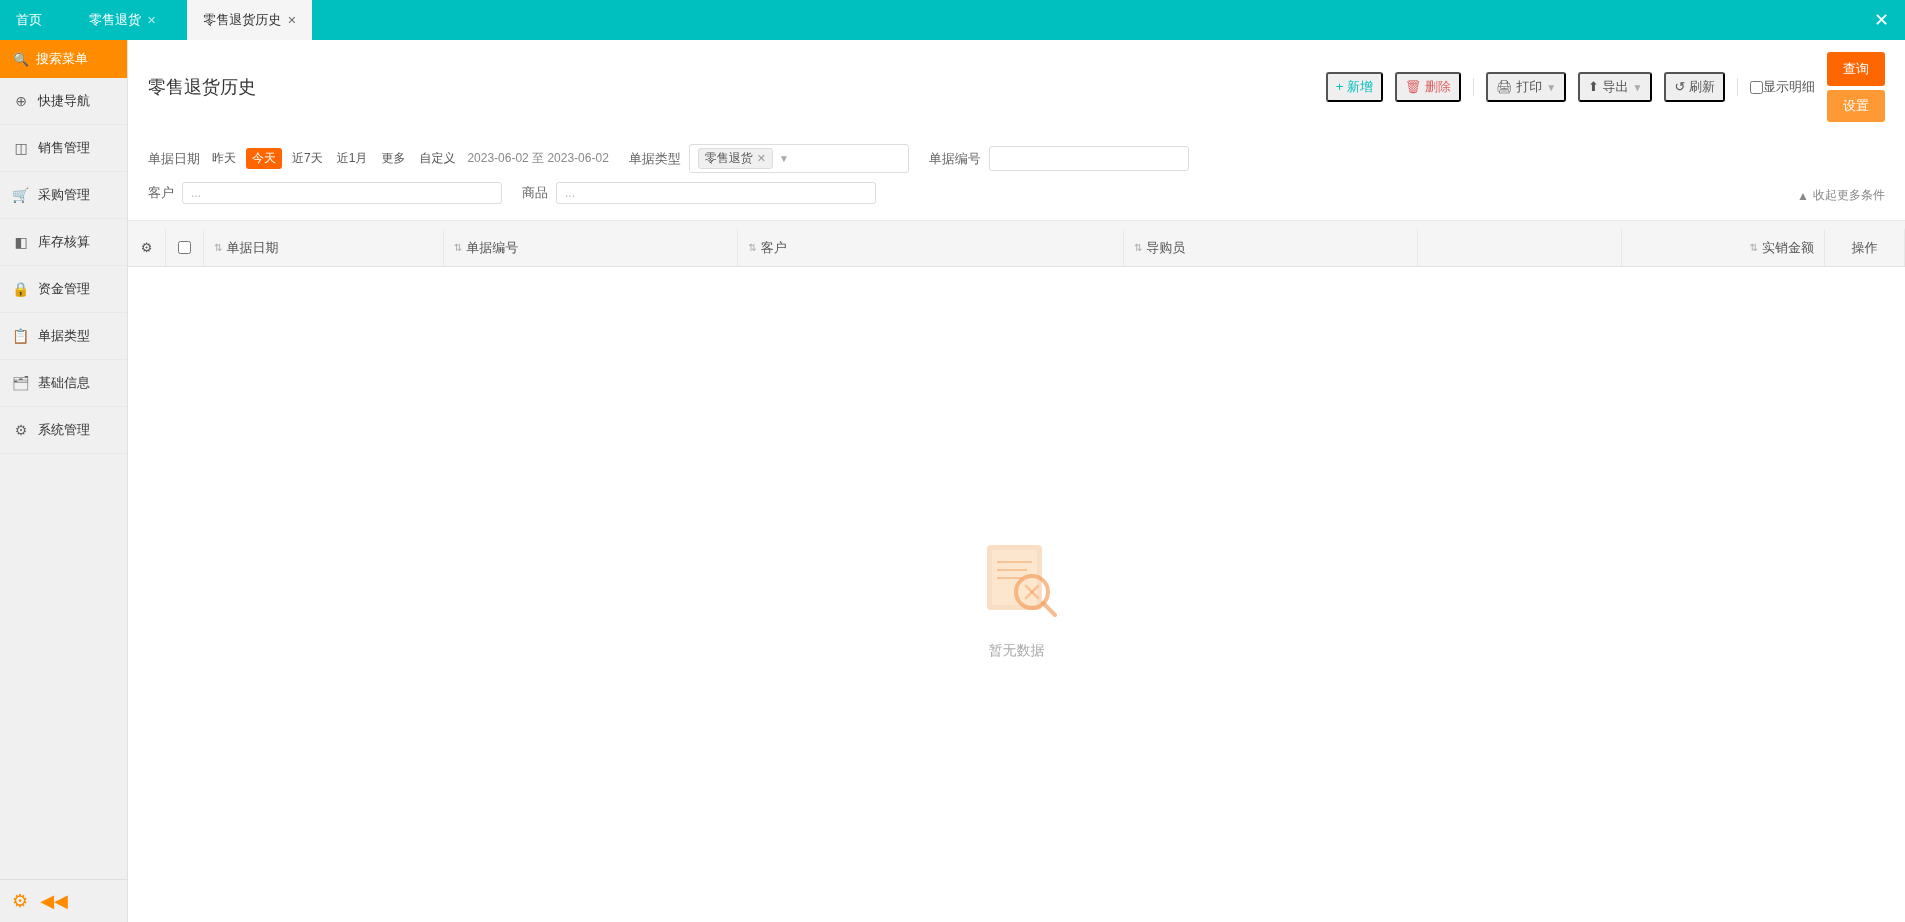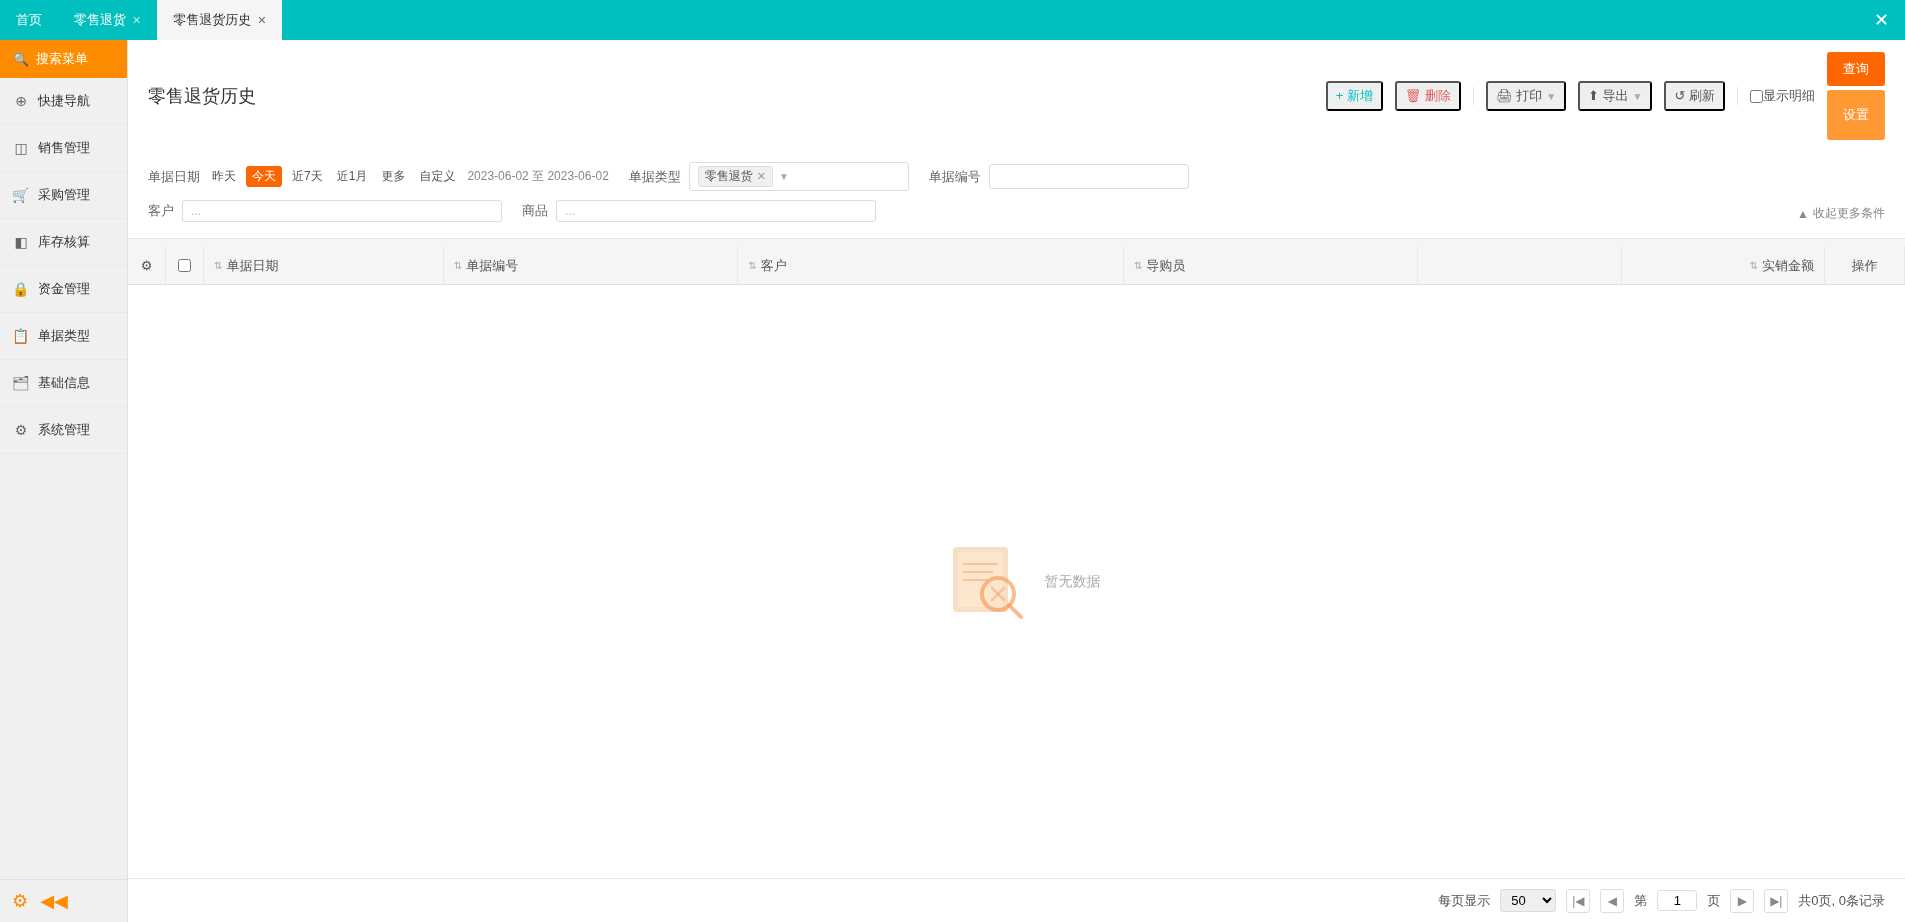--- a/index.html
+++ b/index.html
@@ -12,20 +12,21 @@
       display: flex;
       align-items: center;
       padding: 0 0 0 0;
       flex-shrink: 0;
     }
     .top-bar-tabs {
       display: flex;
       align-items: stretch;
       height: 100%;
       flex: 1;
+      gap: 15px;
     }
     .tab-item {
       display: flex;
       align-items: center;
       padding: 0 16px;
       color: white;
       font-size: 13px;
       cursor: pointer;
       gap: 6px;
       height: 100%;
@@ -164,21 +165,21 @@
       border: none;
       padding: 8px 16px;
       border-radius: 3px;
       cursor: pointer;
       font-size: 13px;
     }
     .btn-settings {
       background: #ff9933;
       color: white;
       border: none;
-      padding: 16px 16px;
+      padding: 7px 16px;
       border-radius: 3px;
       cursor: pointer;
       font-size: 13px;
     }
 
     
     .filter-area {
       padding: 10px 0 8px 0;
     }
     .filter-row {
@@ -303,21 +304,21 @@
 
     .table-body {
       flex: 1;
       display: flex;
       flex-direction: column;
       align-items: center;
       justify-content: center;
     }
     .empty-state {
       display: flex;
-      flex-direction: row;
+      flex-direction: column;
       align-items: center;
       gap: 12px;
       text-align: right;
     }
     .empty-icon {
       width: 100px;
       height: 100px;
     }
     .empty-text {
       color: #aaa;
@@ -571,32 +572,16 @@
             <circle cx="65" cy="62" r="16" fill="none" stroke="#f5a060" stroke-width="4" opacity="0.7"></circle>
             <line x1="76" y1="73" x2="88" y2="85" stroke="#f5a060" stroke-width="4" stroke-linecap="round" opacity="0.7"></line>
 
             <line x1="59" y1="56" x2="71" y2="68" stroke="#f5a060" stroke-width="2.5" stroke-linecap="round" opacity="0.5"></line>
             <line x1="71" y1="56" x2="59" y2="68" stroke="#f5a060" stroke-width="2.5" stroke-linecap="round" opacity="0.5"></line>
           </svg>
           <span class="empty-text">暂无数据</span>
         </div>
       </div>
 
-      <div class="pagination">
-        <span>每页显示</span>
-        <select class="page-size-select">
-          <option>20</option>
-          <option selected="">50</option>
-          <option>100</option>
-        </select>
-        <div class="page-nav-btn">|◀</div>
-        <div class="page-nav-btn">◀</div>
-        <span>第</span>
-        <input class="page-input" type="text" value="1" style="">
-        <span>页</span>
-        <div class="page-nav-btn">▶</div>
-        <div class="page-nav-btn">▶|</div>
-        <span>共0页, 0条记录</span>
-      </div>
     </div>
 
   </div>
 </div>
 
 </body></html>

